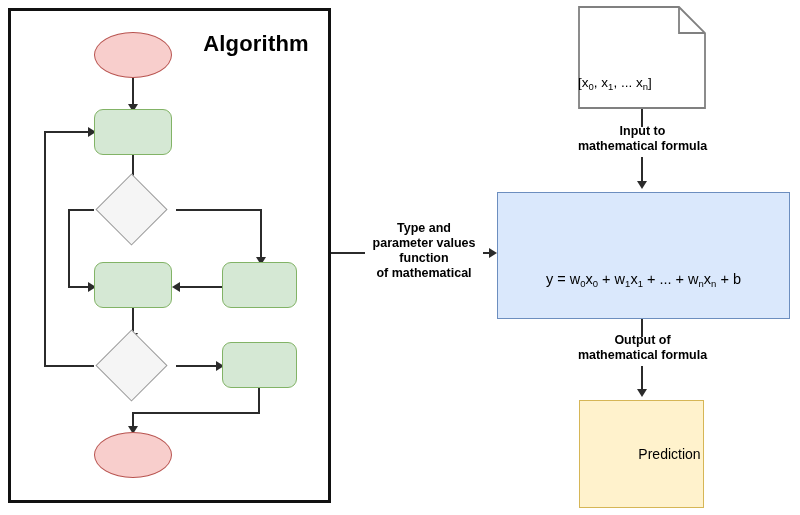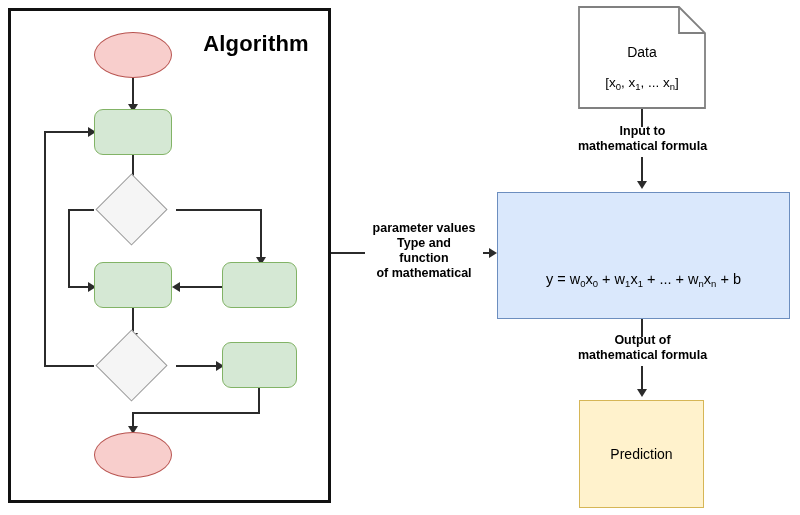--- a/index.html
+++ b/index.html
@@ -47,21 +47,21 @@
   .ah-left{border-top:5px solid transparent;border-bottom:5px solid transparent;border-right:8px solid #2b2b2b;}
 
   
   .doc-shape{position:absolute;left:578px;top:6px;width:128px;height:103px;}
   .doc-shape svg{display:block;}
   .doc-label{
     position:absolute;left:578px;top:44px;width:128px;text-align:center;
     font-size:14px;color:#000;
   }
   .doc-vector{
-    position:absolute;left:578px;top:75px;width:128px;text-align:center;
+    position:absolute;left:578px;top:75px;width:128px;text-align:left;
     font-size:13.5px;color:#000;
   }
 
   .model-box{
     position:absolute;left:497px;top:192px;width:293px;height:127px;
     background:#dae8fc;border:1.6px solid #6c8ebf;box-sizing:border-box;
   }
   .model-title{
     position:absolute;left:497px;top:230px;width:293px;text-align:center;
     font-size:18px;font-weight:bold;color:#000;
@@ -70,21 +70,21 @@
     position:absolute;left:497px;top:271px;width:293px;text-align:center;
     font-size:14.5px;color:#000;white-space:nowrap;
   }
 
   .pred-box{
     position:absolute;left:579px;top:400px;width:125px;height:108px;
     background:#fff2cc;border:1.8px solid #d6b656;box-sizing:border-box;
   }
   .pred-label{
     position:absolute;left:579px;top:446px;width:125px;text-align:center;
-    font-size:14px;color:#000;
+    font-size:14px;color:#000;padding-left:28px;
   }
 
   .edge-label{
     position:absolute;text-align:center;font-size:12.5px;color:#000;
     line-height:15px;
     font-weight:bold;
   }
   .lbl-input{left:575px;top:124px;width:135px;}
   .lbl-output{left:575px;top:333px;width:135px;}
   .lbl-type{left:365px;top:221px;width:118px;line-height:15px;}
@@ -147,33 +147,32 @@
 
   <div class="node proc" style="left:222px;top:342px;width:75px;height:46px;"></div>
 
   <div class="node ellipse" style="left:94px;top:432px;width:78px;height:46px;"></div>
 
   <div class="ln lnh" style="left:331px;top:252px;width:34px;"></div>
   <div class="ln lnh" style="left:483px;top:252px;width:10px;"></div>
   <div class="ah ah-right" style="left:489px;top:248px;"></div>
 
   <div class="edge-label lbl-type">
+    <div>Type and</div>
     <div>parameter values</div>
-    <div>Type and</div>
     <div>function</div>
     <div>of mathematical</div>
   </div>
 
   <div class="doc-shape">
     <svg width="128" height="103" viewBox="0 0 128 103" aria-hidden="true">
       <path d="M1,1 L101,1 L127,27 L127,102 L1,102 Z" fill="#ffffff" stroke="#808080" stroke-width="1.8" stroke-linejoin="miter"></path>
       <path d="M101,1 L101,27 L127,27" fill="none" stroke="#808080" stroke-width="1.8" stroke-linejoin="miter"></path>
     </svg>
   </div>
-  <div class="doc-label">Data</div>
   <div class="doc-vector">[x<sub>0</sub>, x<sub>1</sub>, ... x<sub>n</sub>]</div>
 
   <div class="ln lnv" style="left:641px;top:109px;height:18px;"></div>
   <div class="ln lnv" style="left:641px;top:157px;height:28px;"></div>
   <div class="ah ah-down" style="left:637px;top:181px;"></div>
 
   <div class="edge-label lbl-input">
     <div>Input to</div>
     <div>mathematical formula</div>
   </div>

